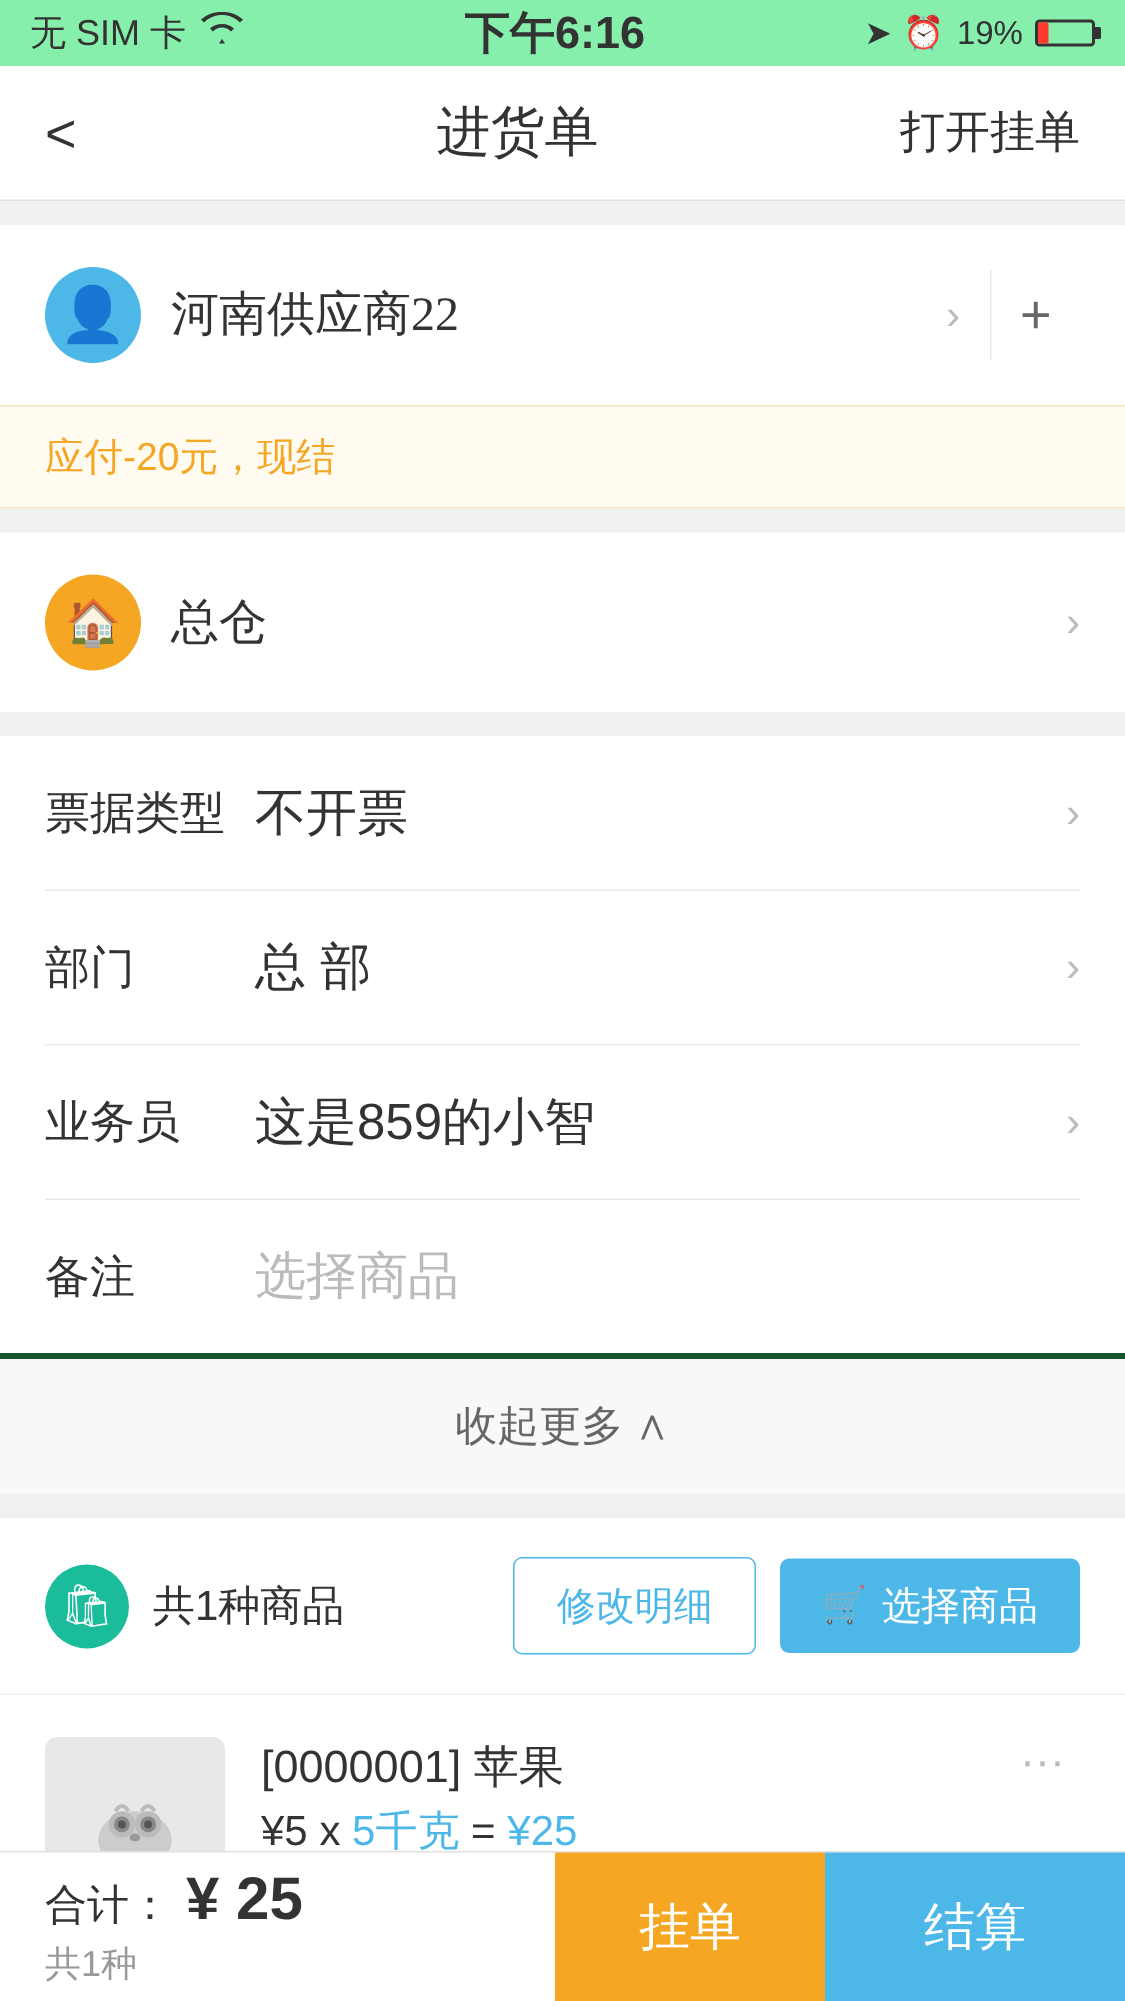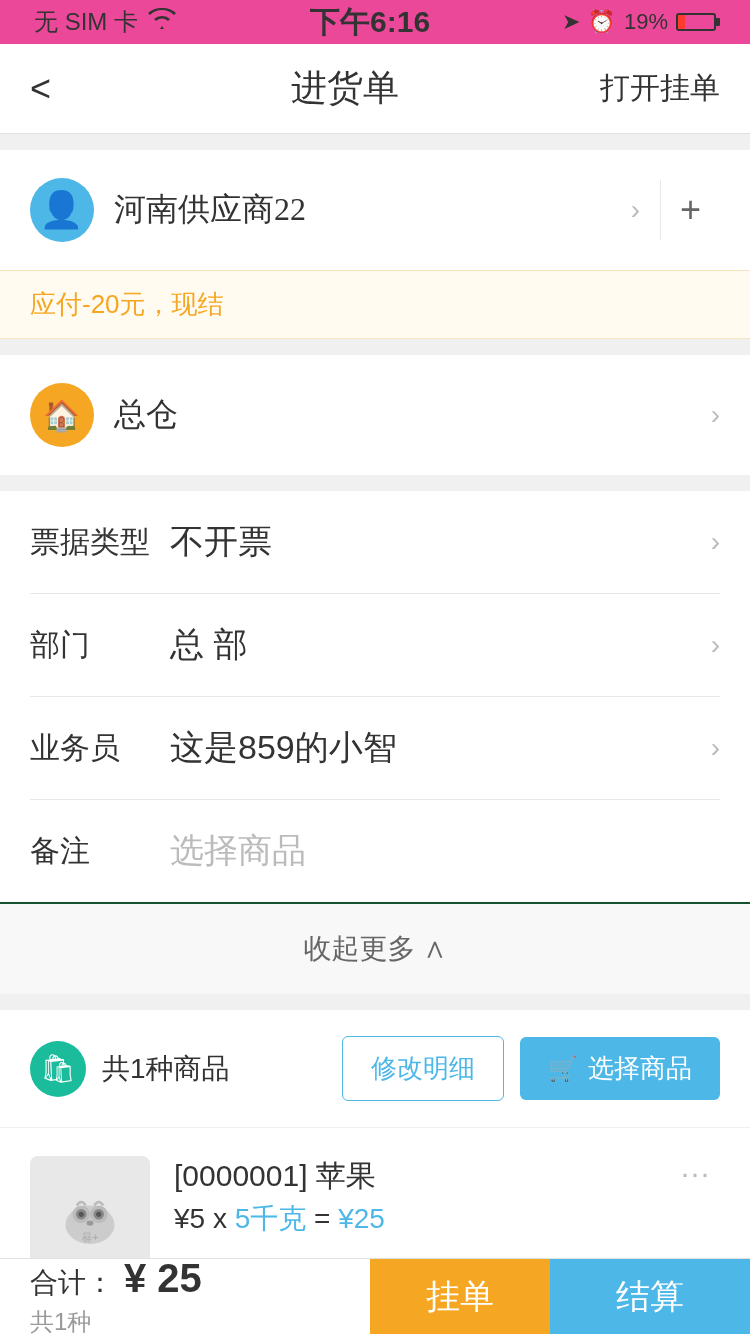--- a/index.html
+++ b/index.html
@@ -9,25 +9,25 @@
       min-height: 1334px;
       font-family: -apple-system, "PingFang SC", "Helvetica Neue", sans-serif;
       background: #f0f0f0;
       font-size: 28px;
       color: #333;
     }
 
     
     .status-bar {
       height: 44px;
-      background: #ec4899;
+      background: #86efac;
       display: flex;
       align-items: center;
       justify-content: space-between;
-      padding: 0 34px;
+      padding: 0 20px;
       font-size: 24px;
       color: #333;
     }
     .status-left { display: flex; align-items: center; gap: 8px; }
     .status-center { font-size: 30px; font-weight: 700; }
     .status-right { display: flex; align-items: center; gap: 8px; font-size: 22px; }
     .battery {
       display: inline-flex; align-items: center; gap: 2px;
     }
     .battery-body {
@@ -128,21 +128,21 @@
     .form-value { flex: 1; font-size: 34px; color: #333; }
     .form-value.placeholder { color: #bbb; }
 
     
     .collapse-toggle {
       background: #f8f8f8;
       padding: 26px 30px;
       text-align: center;
       font-size: 28px;
       color: #666;
-      border-top: 2px solid #14532d;
+      border-top: 4px solid #14532d;
     }
 
     
     .products-header {
       background: #fff;
       display: flex; align-items: center;
       padding: 26px 30px;
     }
     .products-icon {
       width: 56px; height: 56px; border-radius: 50%;
@@ -194,21 +194,21 @@
     .price-blue { color: #4db8e8; margin-top: 38px; }
     .product-more {
       color: #bbb; font-size: 30px; padding: 0 10px;
     }
 
     
     .footer {
       position: fixed;
       bottom: 0; left: 0;
       width: 750px;
-      height: 76px;
+      height: 100px;
       display: flex;
       background: #fff;
       border-top: 1px solid #e0e0e0;
     }
     .footer-total {
       flex: 1; display: flex; flex-direction: column;
       justify-content: center; padding: 0 30px;
     }
     .total-line { display: flex; align-items: baseline; gap: 10px; }
     .total-label { font-size: 28px; color: #333; }

